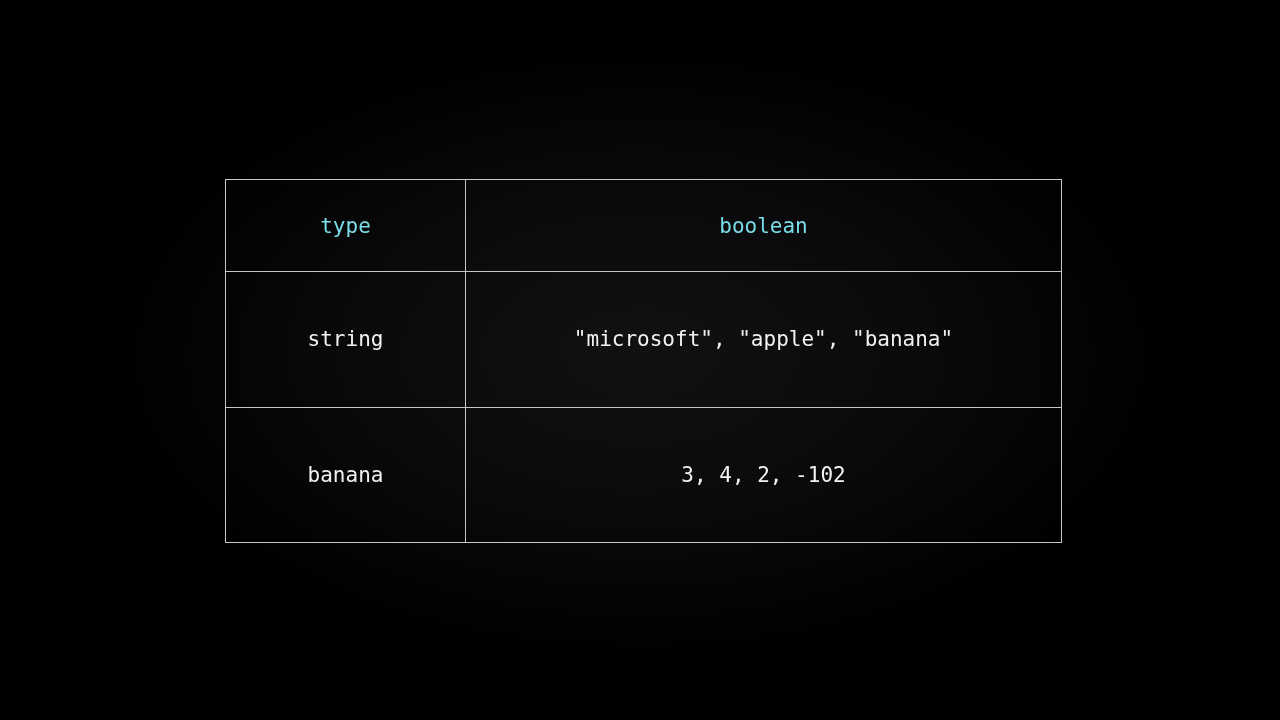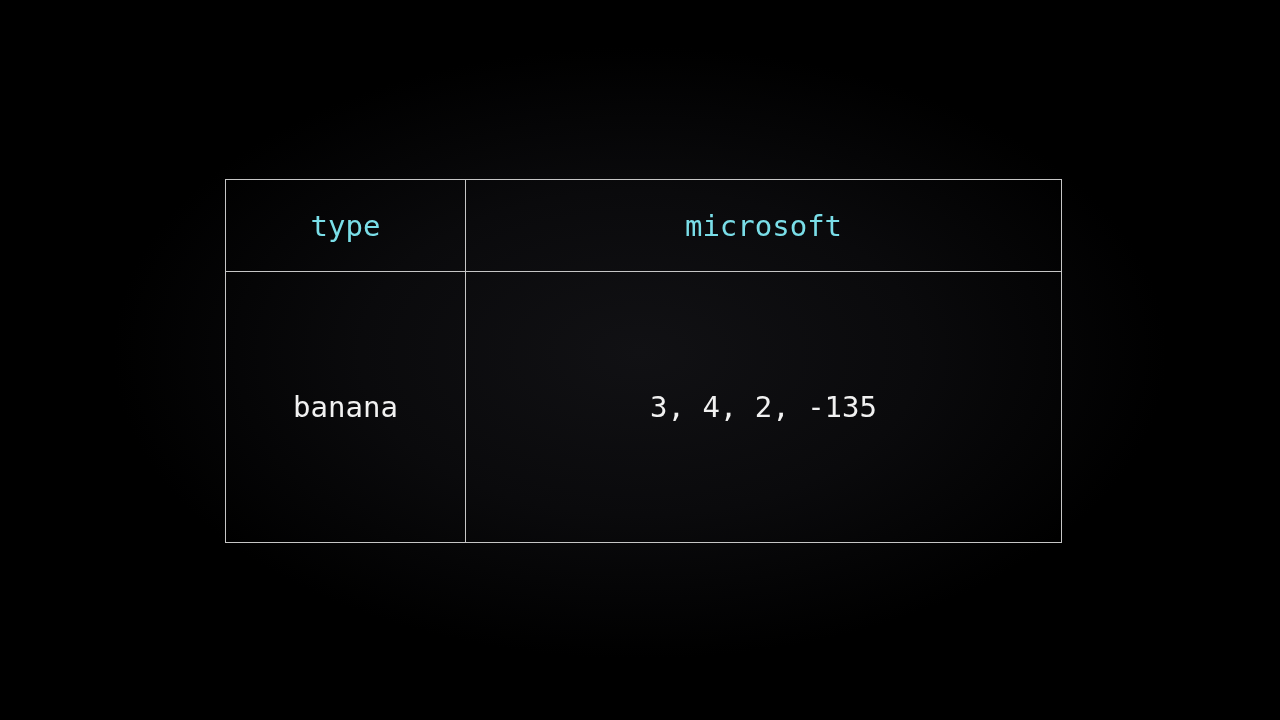--- a/index.html
+++ b/index.html
@@ -27,21 +27,21 @@
     width: 836px;
     height: 364px;
     border-collapse: collapse;
     table-layout: fixed;
   }
   table.types-table th,
   table.types-table td {
     border: 1.5px solid #c6c6c6;
     text-align: center;
     vertical-align: middle;
-    font-size: 29px;
+    font-size: 21px;
     font-weight: normal;
     letter-spacing: 0px;
     padding: 0;
     height: 91px;
     background: transparent;
   }
   .col-type { width: 240px; }
   .col-examples { width: 596px; }
   th {
     color: #7adee8;
@@ -55,23 +55,27 @@
 
 <div class="stage">
   <table class="types-table">
     <colgroup>
       <col class="col-type">
       <col class="col-examples">
     </colgroup>
     <thead>
       <tr>
         <th>type</th>
-        <th>microsoft</th>
+        <th>boolean</th>
       </tr>
     </thead>
     <tbody>
       <tr>
+        <td>string</td>
+        <td>"microsoft", "apple", "banana"</td>
+      </tr>
+      <tr>
         <td>banana</td>
-        <td>3, 4, 2, -135</td>
+        <td>3, 4, 2, -102</td>
       </tr>
     </tbody>
   </table>
 </div>
 
 </body></html>

